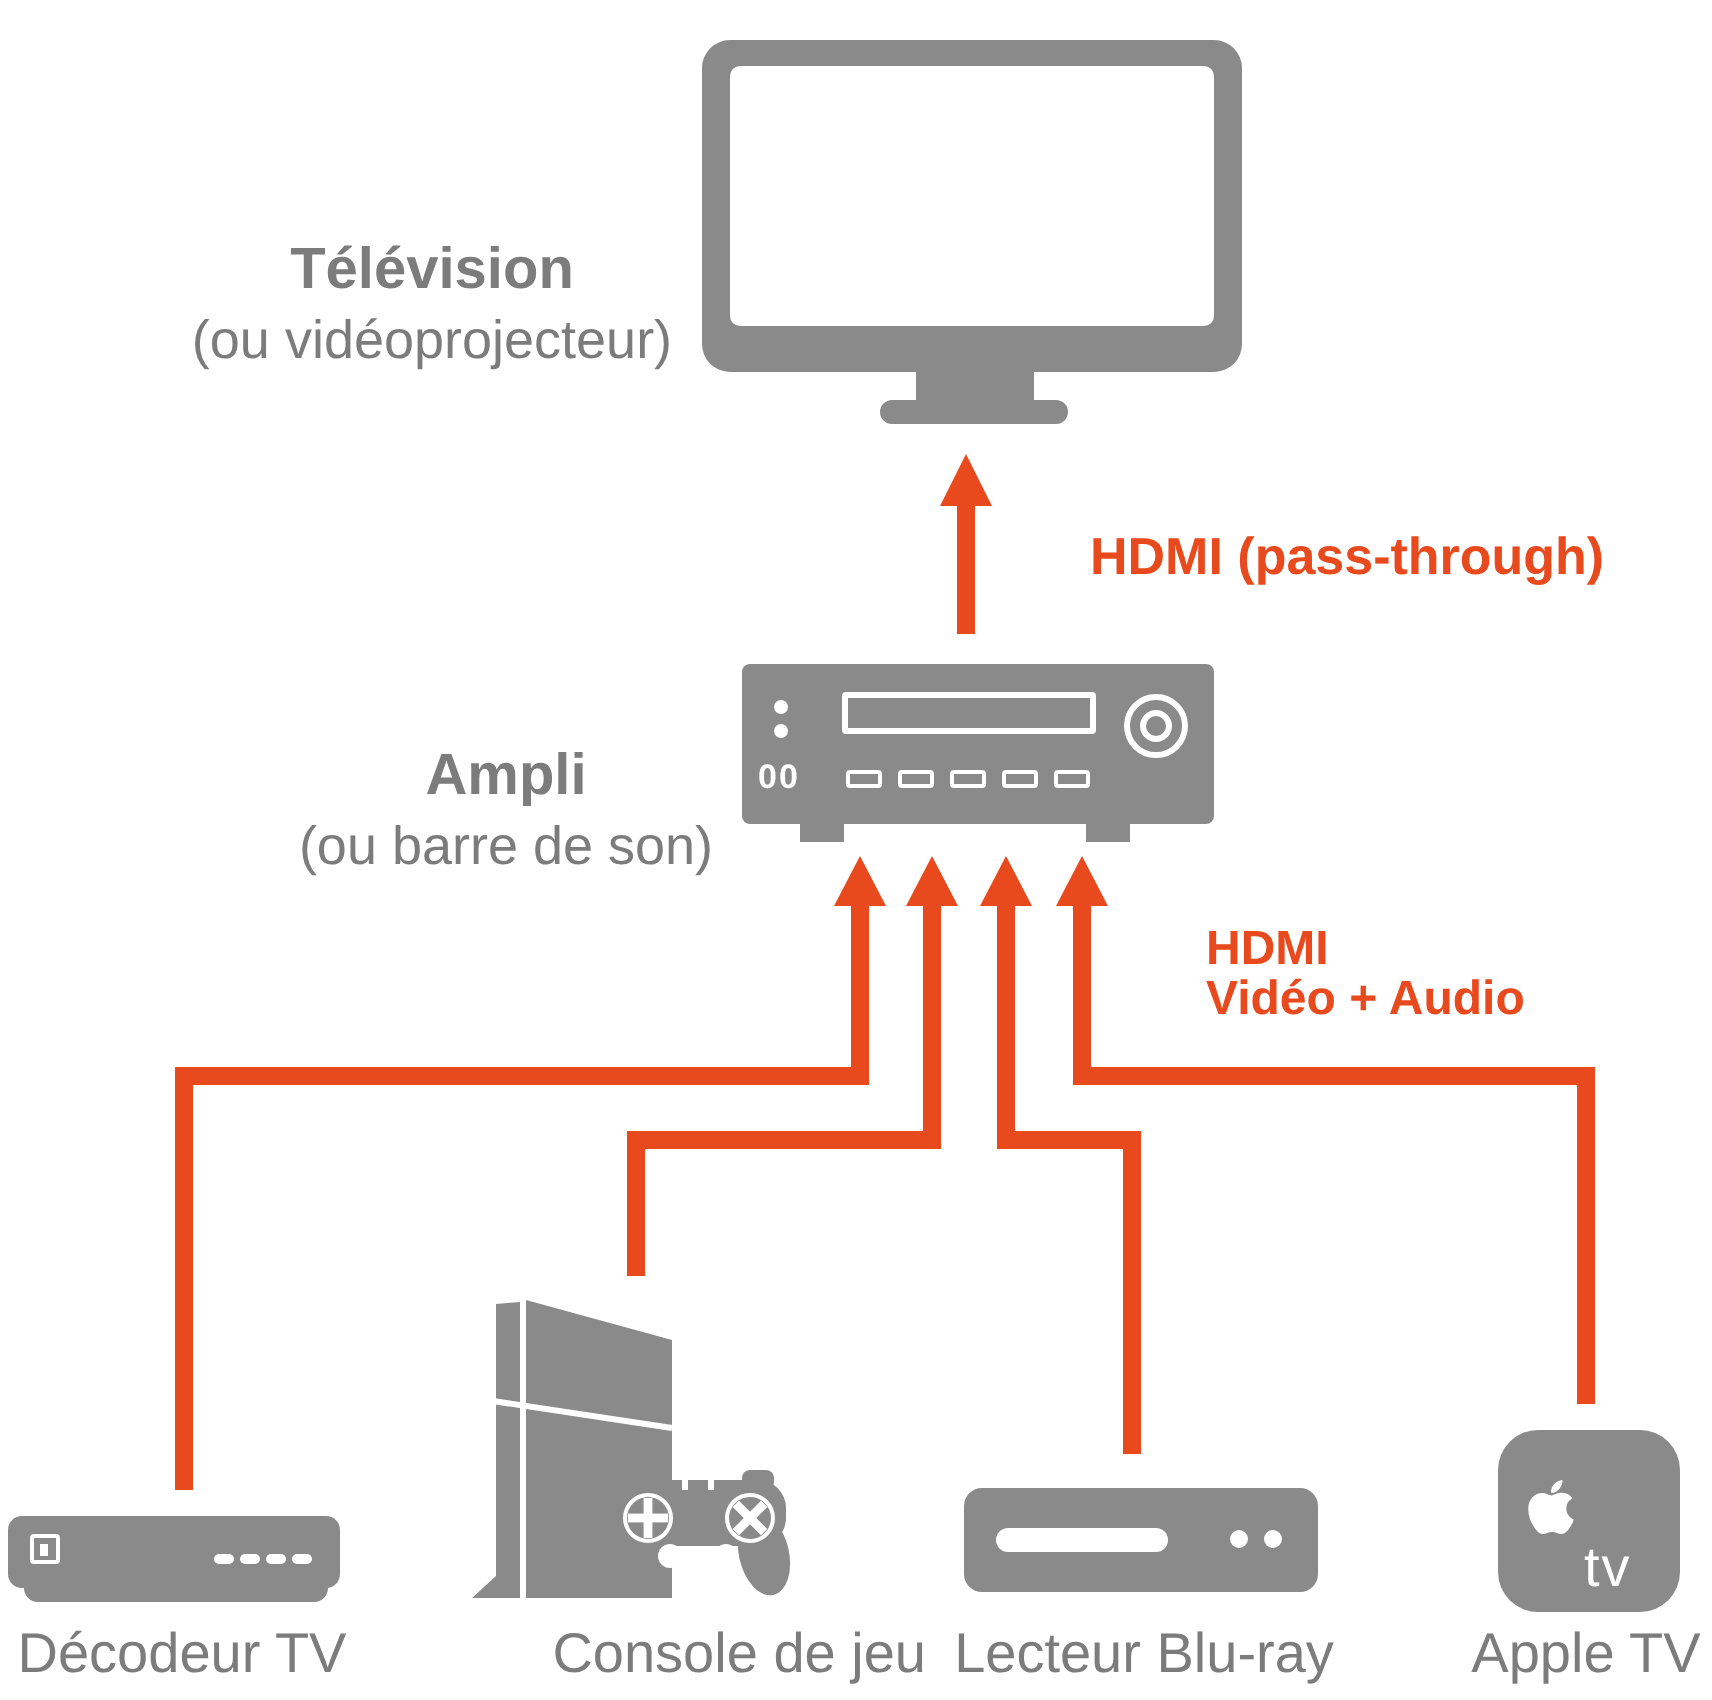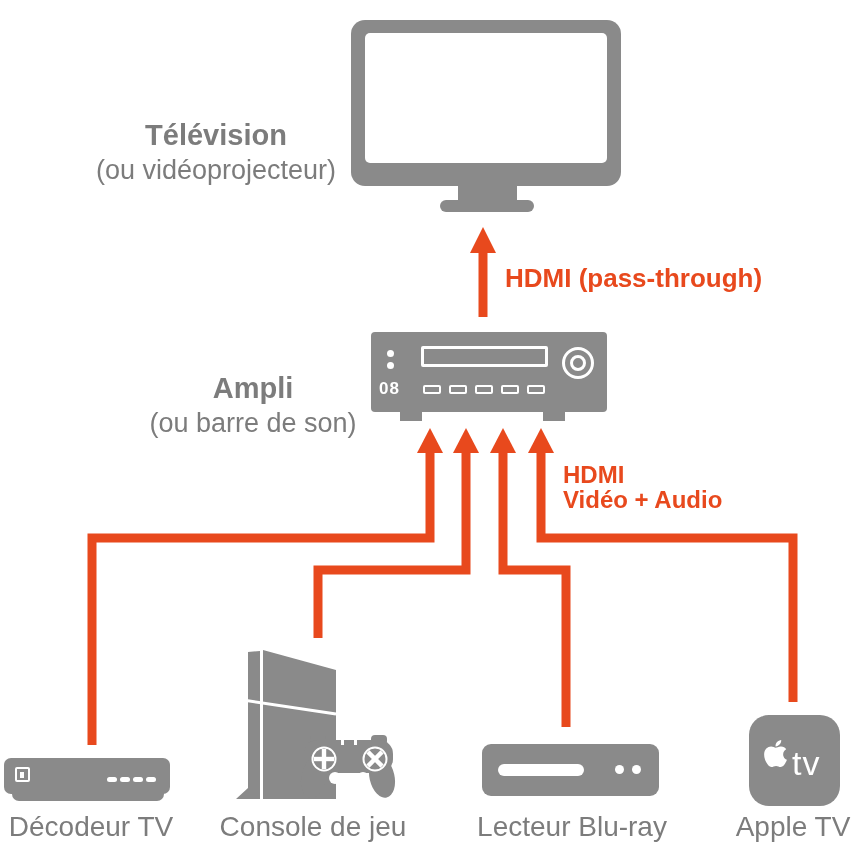--- a/index.html
+++ b/index.html
@@ -23,21 +23,21 @@
   .tv-screen{left:365px;top:33px;width:242px;height:130px;background:#fff;border-radius:5px;}
   .tv-neck{left:458px;top:186px;width:59px;height:18px;}
   .tv-base{left:440px;top:200px;width:94px;height:12px;border-radius:6px;}
   
   .lbl{color:var(--text);text-align:center;}
   .lbl .b{font-weight:bold;font-size:29px;line-height:35px;}
   .lbl .s{font-size:27px;line-height:34px;}
   .tv-label{left:16px;top:74px;width:400px;margin-top:44px;}
   .amp-label{left:53px;top:331px;width:400px;margin-top:40px;}
   .dev-label{width:300px;top:811px;font-size:28px;line-height:32px;color:var(--text);text-align:center;}
-  .orange-lbl{color:var(--accent);font-weight:bold;}
+  .orange-lbl{color:var(--accent);font-weight:bold;margin-left:40px;}
   .pt-label{left:505px;top:263px;font-size:26px;}
   .hdmi-label{left:563px;top:462px;font-size:24px;line-height:25px;}
   
   .amp-body{left:371px;top:332px;width:236px;height:80px;border-radius:4px;}
   .amp-foot{top:412px;width:22px;height:9px;}
   .amp-dot{width:7px;height:7px;border-radius:50%;background:#fff;left:387px;}
   .amp-00{left:379px;top:379px;color:#fff;font-size:17px;font-weight:bold;letter-spacing:1px;}
   .amp-display{left:421px;top:346px;width:127px;height:21px;border:3px solid #fff;border-radius:2px;box-sizing:border-box;}
   .amp-btn{top:385px;width:18px;height:9px;border:2px solid #fff;border-radius:2px;box-sizing:border-box;}
   .amp-knob-o{left:562px;top:347px;width:32px;height:32px;border:3px solid #fff;border-radius:50%;box-sizing:border-box;}
@@ -48,21 +48,21 @@
   .dec-square{left:15px;top:767px;width:15px;height:15px;border:2px solid #fff;border-radius:2px;box-sizing:border-box;}
   .dec-square-in{left:20px;top:772px;width:4px;height:6px;background:#fff;}
   .dec-dash{top:777px;width:10px;height:5px;border-radius:2.5px;background:#fff;}
   
   .br-body{left:482px;top:744px;width:177px;height:52px;border-radius:9px;}
   .br-slot{left:498px;top:764px;width:86px;height:12px;background:#fff;border-radius:6px;}
   .br-dot{top:765px;width:9px;height:9px;border-radius:50%;background:#fff;}
   
   .atv-box{left:749px;top:715px;width:91px;height:91px;border-radius:20px;}
   .atv-logo{left:762px;top:738px;}
-  .atv-tv{left:792px;top:744px;color:#fff;font-size:34px;letter-spacing:1px;}
+  .atv-tv{left:792px;top:768px;color:#fff;font-size:28px;letter-spacing:1px;}
 </style>
 </head>
 <body>
 
 <div id="canvas">
 
   <svg class="connectors" width="856" height="850" viewBox="0 0 856 850">
     <g>
       <path class="conn" d="M483 317 L483 251"></path>
       <polygon class="head" points="483,227 496,253 470,253"></polygon>
@@ -98,21 +98,21 @@
   </div>
 
   <div class="abs orange-lbl pt-label">HDMI (pass-through)</div>
 
   <div>
     <div class="abs dev amp-body"></div>
     <div class="abs dev amp-foot" style="left:400px;"></div>
     <div class="abs dev amp-foot" style="left:543px;"></div>
     <div class="abs amp-dot" style="top:350px;"></div>
     <div class="abs amp-dot" style="top:362px;"></div>
-    <div class="abs amp-00">08</div>
+    <div class="abs amp-00">00</div>
     <div class="abs amp-display"></div>
     <div class="abs amp-btn" style="left:423px;"></div>
     <div class="abs amp-btn" style="left:449px;"></div>
     <div class="abs amp-btn" style="left:475px;"></div>
     <div class="abs amp-btn" style="left:501px;"></div>
     <div class="abs amp-btn" style="left:527px;"></div>
     <div class="abs amp-knob-o"></div>
     <div class="abs amp-knob-i"></div>
   </div>
 
@@ -169,17 +169,17 @@
 
   <div>
     <div class="abs dev atv-box"></div>
     <svg class="abs atv-logo" width="27" height="31" viewBox="0 0 384 512">
       <path fill="#FFFFFF" d="M318.7 268.7c-.2-36.7 16.4-64.4 50-84.8-18.8-26.9-47.2-41.7-84.7-44.6-35.5-2.7-74.3 20.7-88.5 20.7-15 0-49.4-19.7-76.4-19.7C63.3 141.2 4 184.8 4 273.5q0 39.3 14.4 81.2c12.8 36.7 59 126.7 107.2 125.2 25.2-.6 43-17.9 75.8-17.9 31.8 0 48.3 17.9 76.4 17.9 48.6-.7 90.4-82.5 102.6-119.3-65.2-30.7-61.7-90-61.7-91.9zm-56.6-164.2c27.3-32.4 24.8-61.9 24-72.5-24.1 1.4-52 16.4-67.9 34.9-17.5 19.8-27.8 44.3-25.6 71.9 26.1 2 49.9-11.4 69.5-34.3z"></path>
     </svg>
     <div class="abs atv-tv">tv</div>
   </div>
 
   <div class="abs dev-label" style="left:-59px;">Décodeur TV</div>
-  <div class="abs dev-label" style="left:163px;">Console de jeu</div>
+  <div class="abs dev-label" style="left:163px;text-align:right;">Console de jeu</div>
   <div class="abs dev-label" style="left:422px;">Lecteur Blu-ray</div>
   <div class="abs dev-label" style="left:643px;">Apple TV</div>
 
 </div>
 
 </body></html>

